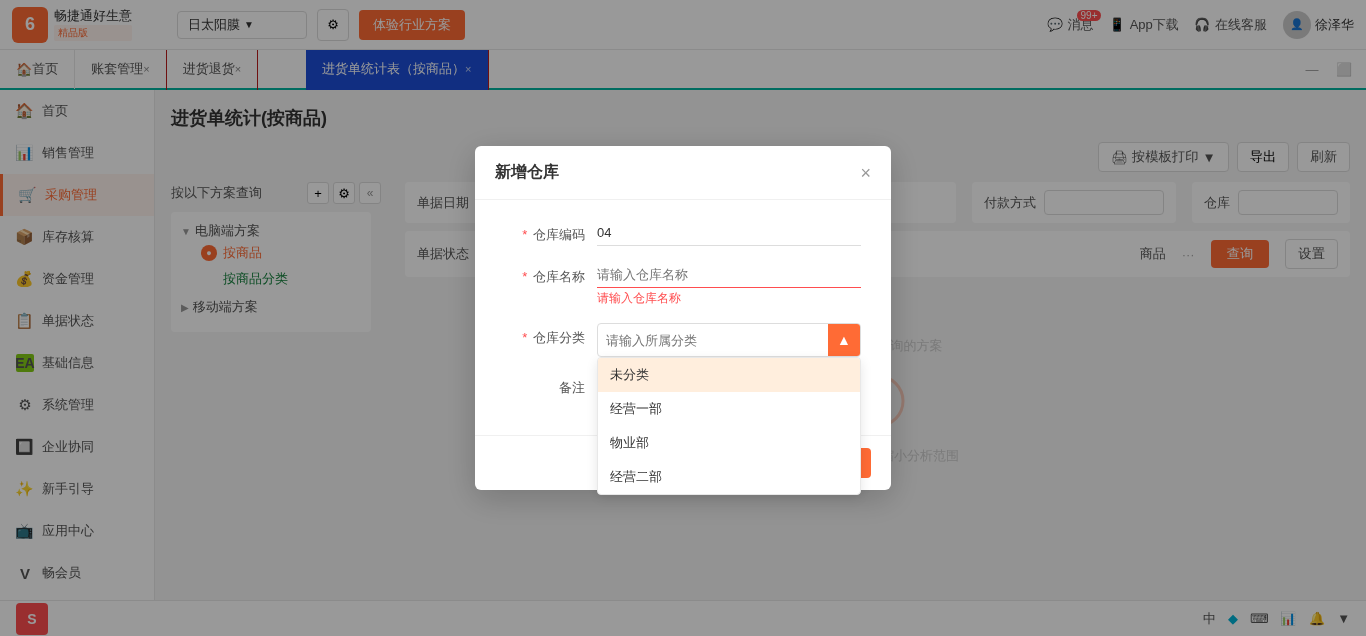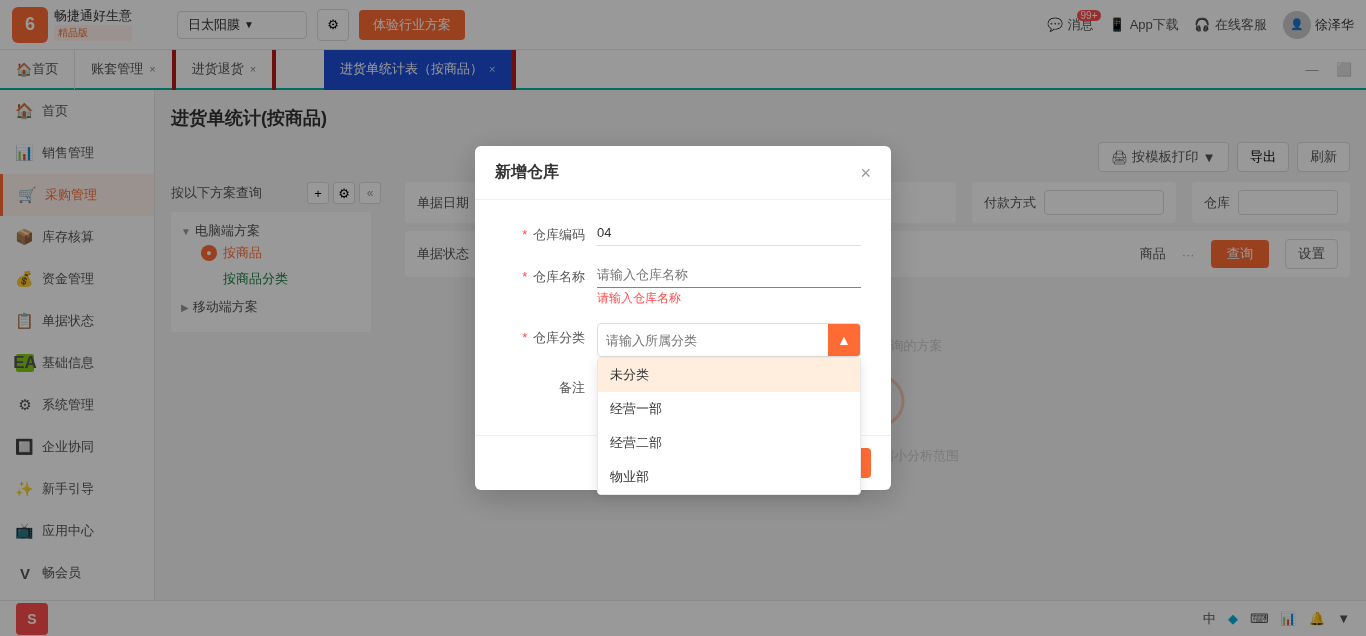--- a/index.html
+++ b/index.html
@@ -45,23 +45,23 @@
     .user-info { display: flex; align-items: center; gap: 4px; cursor: pointer; color: #333; }
     .avatar { width: 28px; height: 28px; border-radius: 50%; background: #ccc; display: flex; align-items: center; justify-content: center; font-size: 11px; color: #666; }
 
     
     .nav-tabs {
       display: flex; align-items: center; height: 40px;
       background: #fff; border-bottom: 2px solid #00b4a0;
       padding: 0 0 0 0;
     }
     .nav-tab {
-      display: flex; align-items: center; gap: 6px;
+      display: flex; align-items: center; 
       padding: 0 16px; height: 48px; cursor: pointer;
-      border-right: 4px solid #b91c1c; color: #555; font-size: 13px;
+      border-right: 1px solid #b91c1c; color: #555; font-size: 13px;
     }
     .nav-tab.active { background: #1d4ed8; color: #fff; margin-left: 48px; }
     .nav-tab .close-x { font-size: 11px; opacity: 0.7; }
     .nav-tab-home { padding: 0 16px; height: 40px; display: flex; align-items: center; cursor: pointer; color: #555; border-right: 1px solid #e8e8e8; }
     .tab-actions { margin-left: auto; display: flex; align-items: center; gap: 4px; padding-right: 8px; }
     .tab-action-btn { width: 28px; height: 28px; display: flex; align-items: center; justify-content: center; cursor: pointer; color: #999; }
 
     
     .main-layout { display: flex; height: calc(636px - 90px); }
 
@@ -255,21 +255,21 @@
     </div>
     <div class="sidebar-item">
       <span class="s-icon">💰</span>
       <span>资金管理</span>
     </div>
     <div class="sidebar-item">
       <span class="s-icon">📋</span>
       <span>单据状态</span>
     </div>
     <div class="sidebar-item">
-      <span class="s-icon" style="font-size:17px; font-weight:bold; background:#84cc16; border-radius:2px; padding:3px 3px;">EA</span>
+      <span class="s-icon" style="font-size:14px; font-weight:bold; background:#84cc16; border-radius:2px; padding:3px 3px;">EA</span>
       <span>基础信息</span>
     </div>
     <div class="sidebar-item">
       <span class="s-icon">⚙</span>
       <span>系统管理</span>
     </div>
     <div class="sidebar-item">
       <span class="s-icon">🔲</span>
       <span>企业协同</span>
     </div>
@@ -421,22 +421,22 @@
         </div>
         <div class="form-input-wrapper" style="position:relative;">
           <div class="category-input-row">
             <input class="category-input" placeholder="请输入所属分类" style="">
             <div class="category-arrow">▲</div>
           </div>
 
           <div class="dropdown-list">
             <div class="dropdown-item highlighted">未分类</div>
             <div class="dropdown-item">经营一部</div>
+            <div class="dropdown-item">物业部</div>
             <div class="dropdown-item">经营二部</div>
-            <div class="dropdown-item">物业部</div>
           </div>
         </div>
       </div>
 
       <div class="form-row">
         <div class="form-label">备注</div>
         <input class="form-input" style="border-bottom: 1px solid rgb(221, 221, 221); flex: 1 1 0%;">
       </div>
     </div>
 

